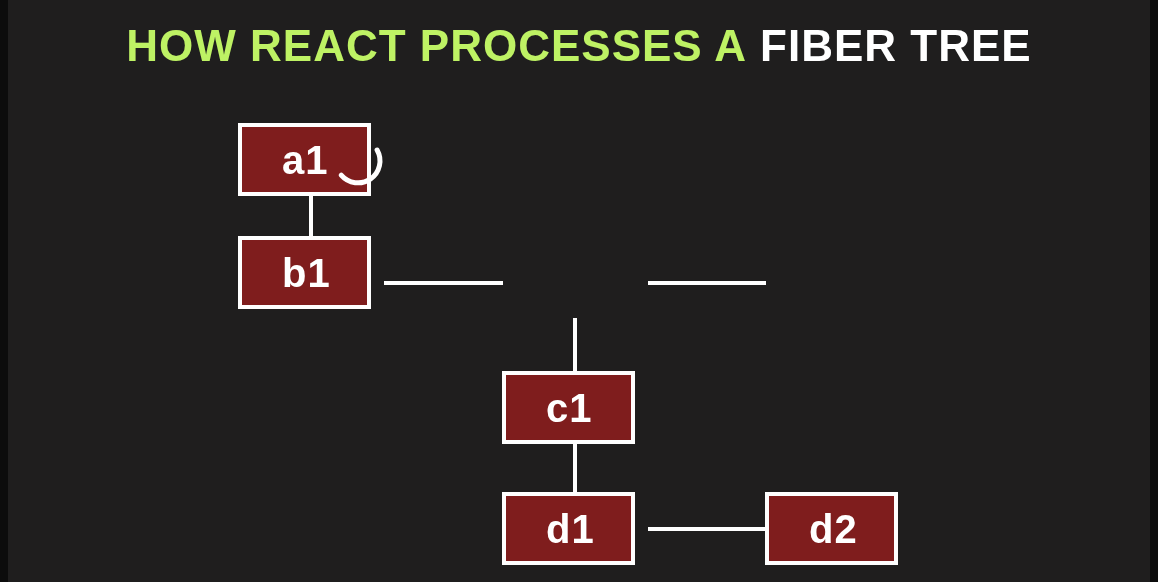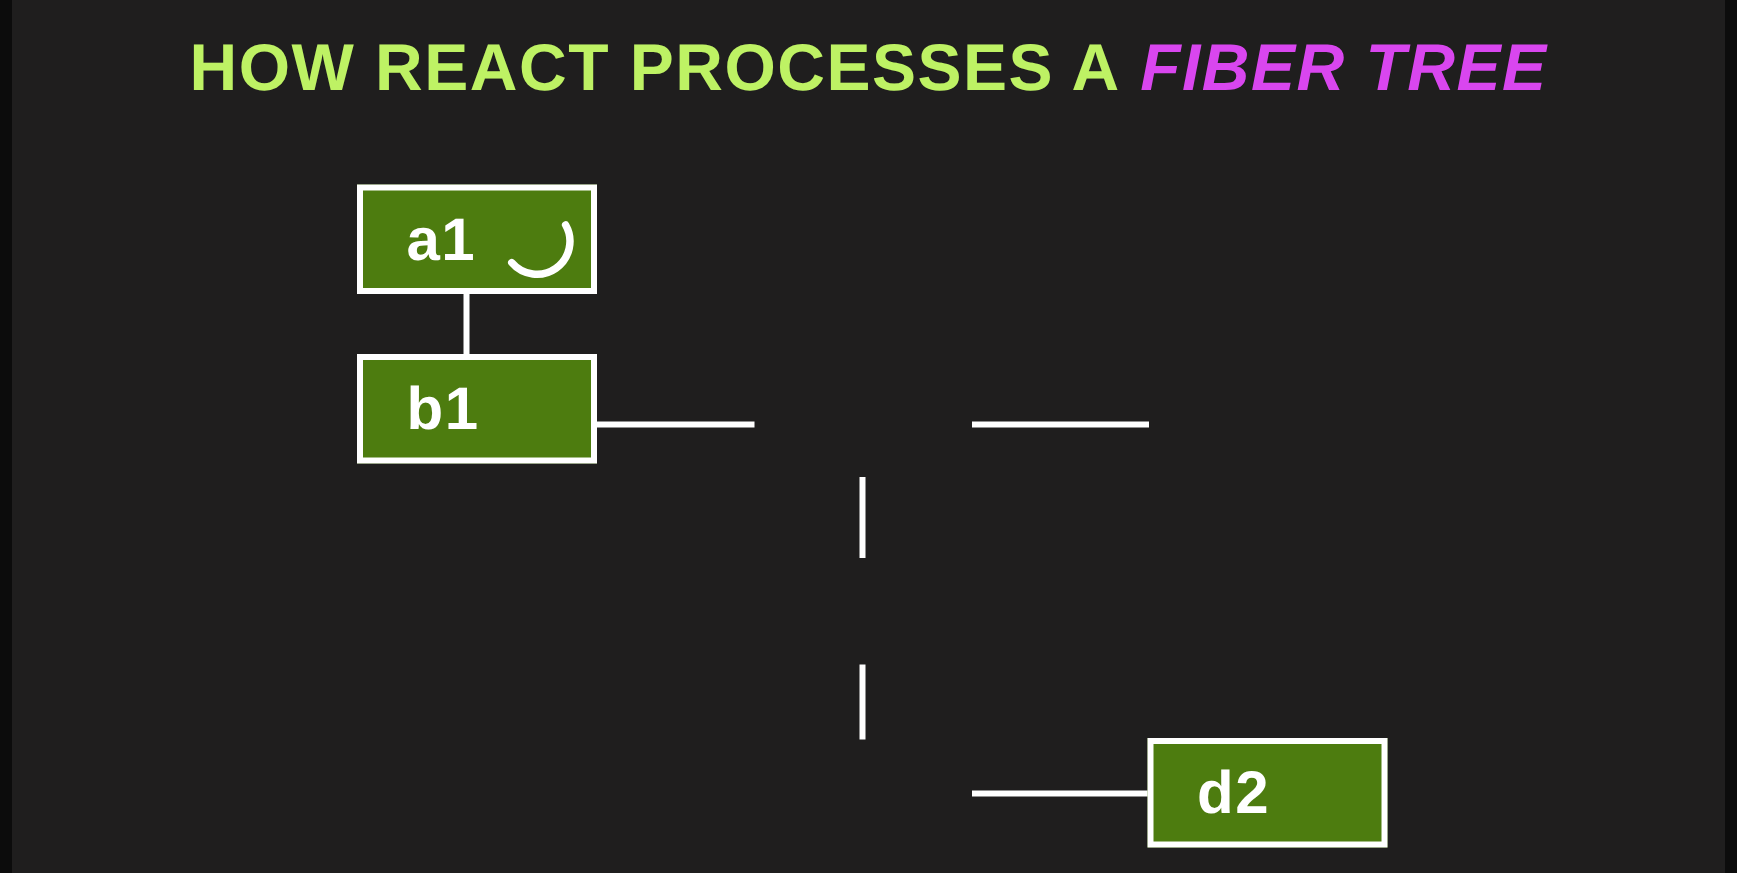--- a/index.html
+++ b/index.html
@@ -33,33 +33,33 @@
     width: 100%;
     margin: 0;
     text-align: center;
     font-size: 44px;
     font-weight: 800;
     letter-spacing: 1px;
     color: #ffffff;
     white-space: nowrap;
   }
   #page-title .title-main { color: #bef264; margin-right: 13px; }
-  #page-title .title-highlight { color: #d946ef; font-style: italic; }
+  #page-title .title-highlight { color: #ffffff; }
 
   
   .fiber-node {
     position: absolute;
-    width: 160px;
+    width: 133px;
     height: 73px;
     box-sizing: border-box;
     border: 4px solid #ffffff;
-    background: #4d7c0f;
+    background: #7f1d1d;
     display: flex;
     align-items: center;
-    padding-left: 29px;
+    padding-left: 40px;
   }
   .fiber-node .node-label {
     color: #ffffff;
     font-size: 40px;
     font-weight: bold;
     line-height: 1;
     letter-spacing: 1px;
   }
   #node-a1 { left: 238px; top: 123px; }
   #node-b1 { left: 238px; top: 236px; }
@@ -115,19 +115,25 @@
       <path d="M 47.1 17.0 A 22 22 0 0 1 11.2 42.1" fill="none" stroke="#ffffff" stroke-width="5" stroke-linecap="round"></path>
     </svg>
   </div>
 
   <div id="node-b1" class="fiber-node">
     <span class="node-label">b1</span>
   </div>
 
 
 
+  <div id="node-c1" class="fiber-node">
+    <span class="node-label">c1</span>
+  </div>
 
+  <div id="node-d1" class="fiber-node">
+    <span class="node-label">d1</span>
+  </div>
 
   <div id="node-d2" class="fiber-node">
     <span class="node-label">d2</span>
   </div>
 
 </div>
 
 </body></html>

